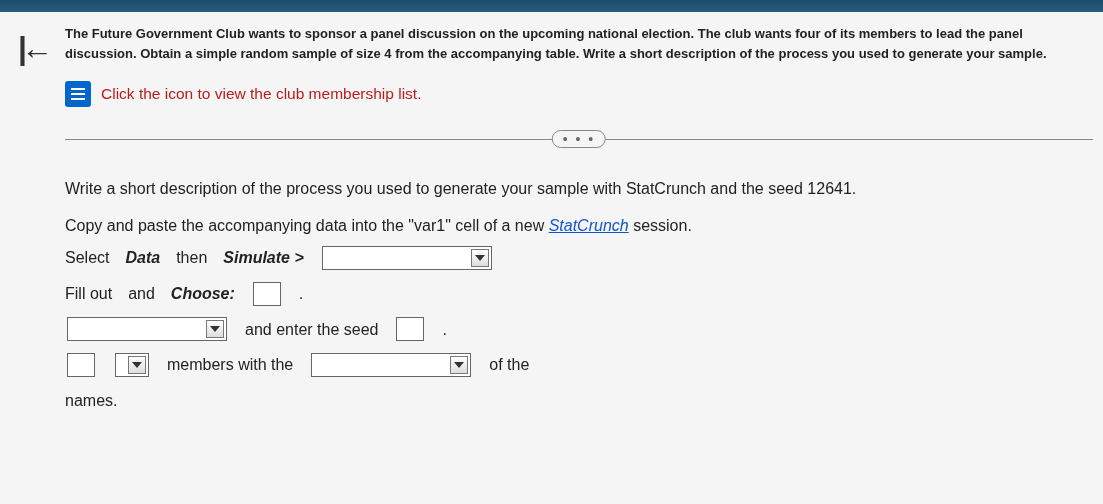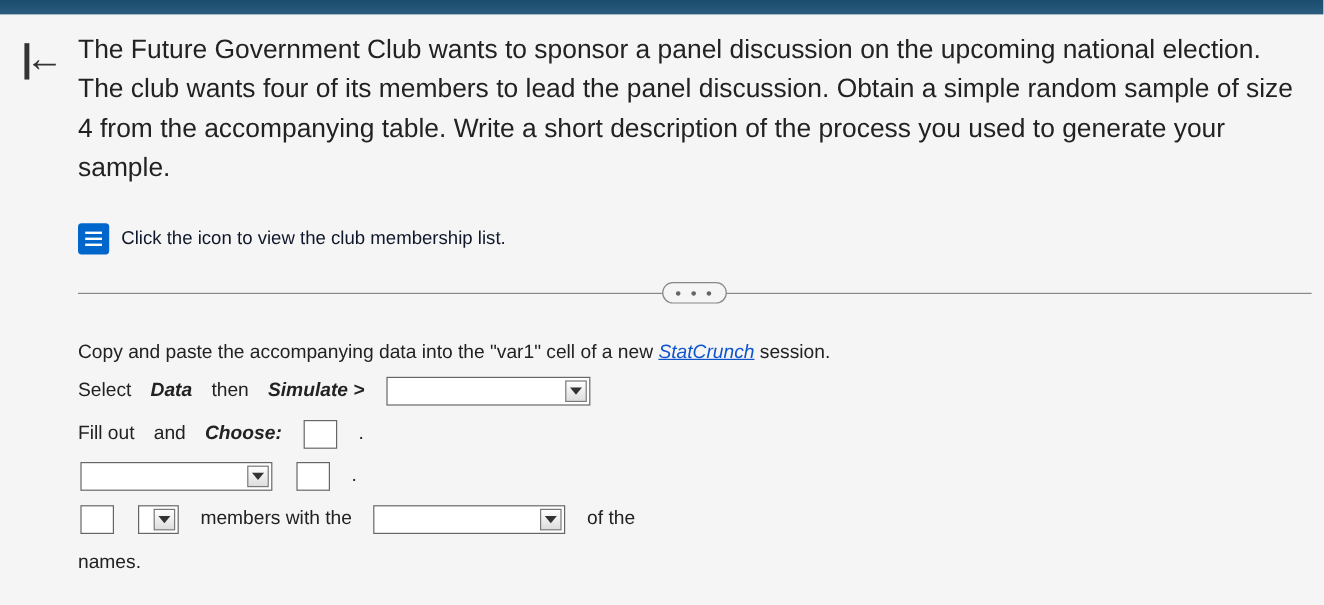--- a/index.html
+++ b/index.html
@@ -35,25 +35,25 @@
       font-size: 32px;
       color: #333;
       font-weight: bold;
       letter-spacing: -6px;
     }
     .content {
       flex: 1;
       padding: 12px 10px 0 0;
     }
     .question-text {
-      font-size: 22px;
+      font-size: 13px;
       line-height: 1.5;
       color: #222;
-      font-weight: 400;
-      margin-bottom: 30px;
+      font-weight: 700;
+      margin-bottom: 18px;
     }
     .icon-row {
       display: flex;
       align-items: center;
       gap: 10px;
       margin-bottom: 22px;
     }
     .list-icon {
       width: 26px;
       height: 26px;
@@ -69,21 +69,21 @@
       position: absolute;
       width: 14px;
       height: 2px;
       background: #fff;
       top: 7px;
       left: 6px;
       box-shadow: 0 5px 0 #fff, 0 10px 0 #fff;
     }
     .icon-text {
       font-size: 15.5px;
-      color: #0f172a;
+      color: #b91c1c;
       font-weight: 500;
     }
     .divider-row {
       position: relative;
       height: 20px;
       margin-bottom: 22px;
     }
     .divider-line {
       position: absolute;
       top: 50%;
@@ -197,20 +197,21 @@
       <div class="list-icon"></div>
       <span class="icon-text">Click the icon to view the club membership list.</span>
     </div>
 
     <div class="divider-row">
       <div class="divider-line"></div>
       <div class="divider-pill">• • •</div>
     </div>
 
     <div class="instruction">
+      <p>Write a short description of the process you used to generate your sample with StatCrunch and the seed 12641.</p>
       <p>
         <span>Copy and paste the accompanying data into the "var1" cell of a new </span><span class="link">StatCrunch</span><span> session.</span>
       </p>
 
       <div class="form-line">
         <span>Select </span>
         <span class="bold">Data</span>
         <span> then </span>
         <span class="bold">Simulate &gt;</span>
         <span class="dropdown-box wide">
@@ -223,20 +224,21 @@
         <span> and </span>
         <span class="bold">Choose:</span>
         <span class="input-box"></span>
         <span>.</span>
       </div>
 
       <div class="form-line">
         <span class="dropdown-box medium">
             <span class="dropdown-arrow"></span>
           </span>
+        <span>and enter the seed</span>
         <span class="input-box"></span>
         <span>.</span>
       </div>
 
       <div class="form-line">
         <span class="input-box"></span>
         <span class="dropdown-box small">
             <span class="dropdown-arrow"></span>
           </span>
         <span>members with the</span>

